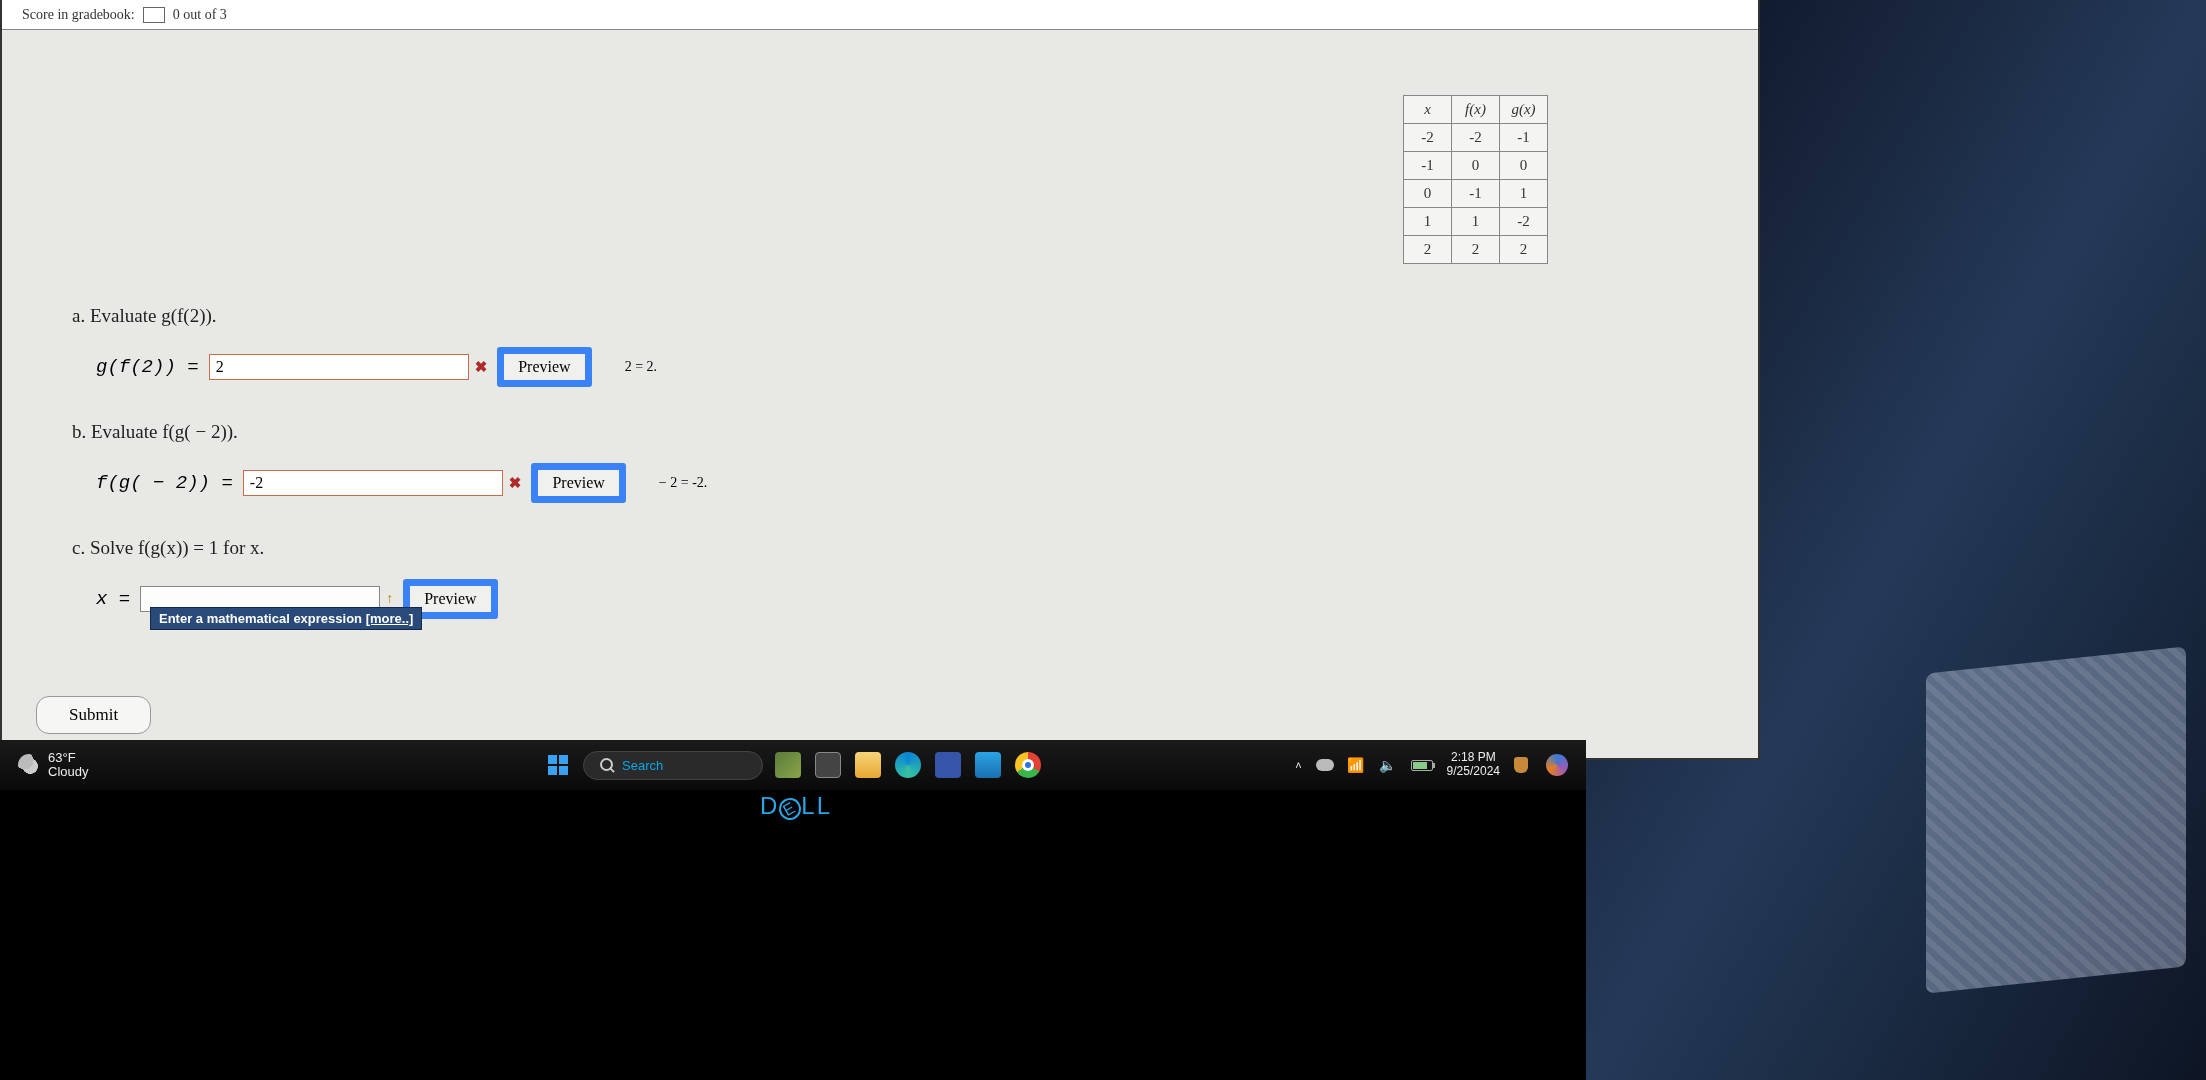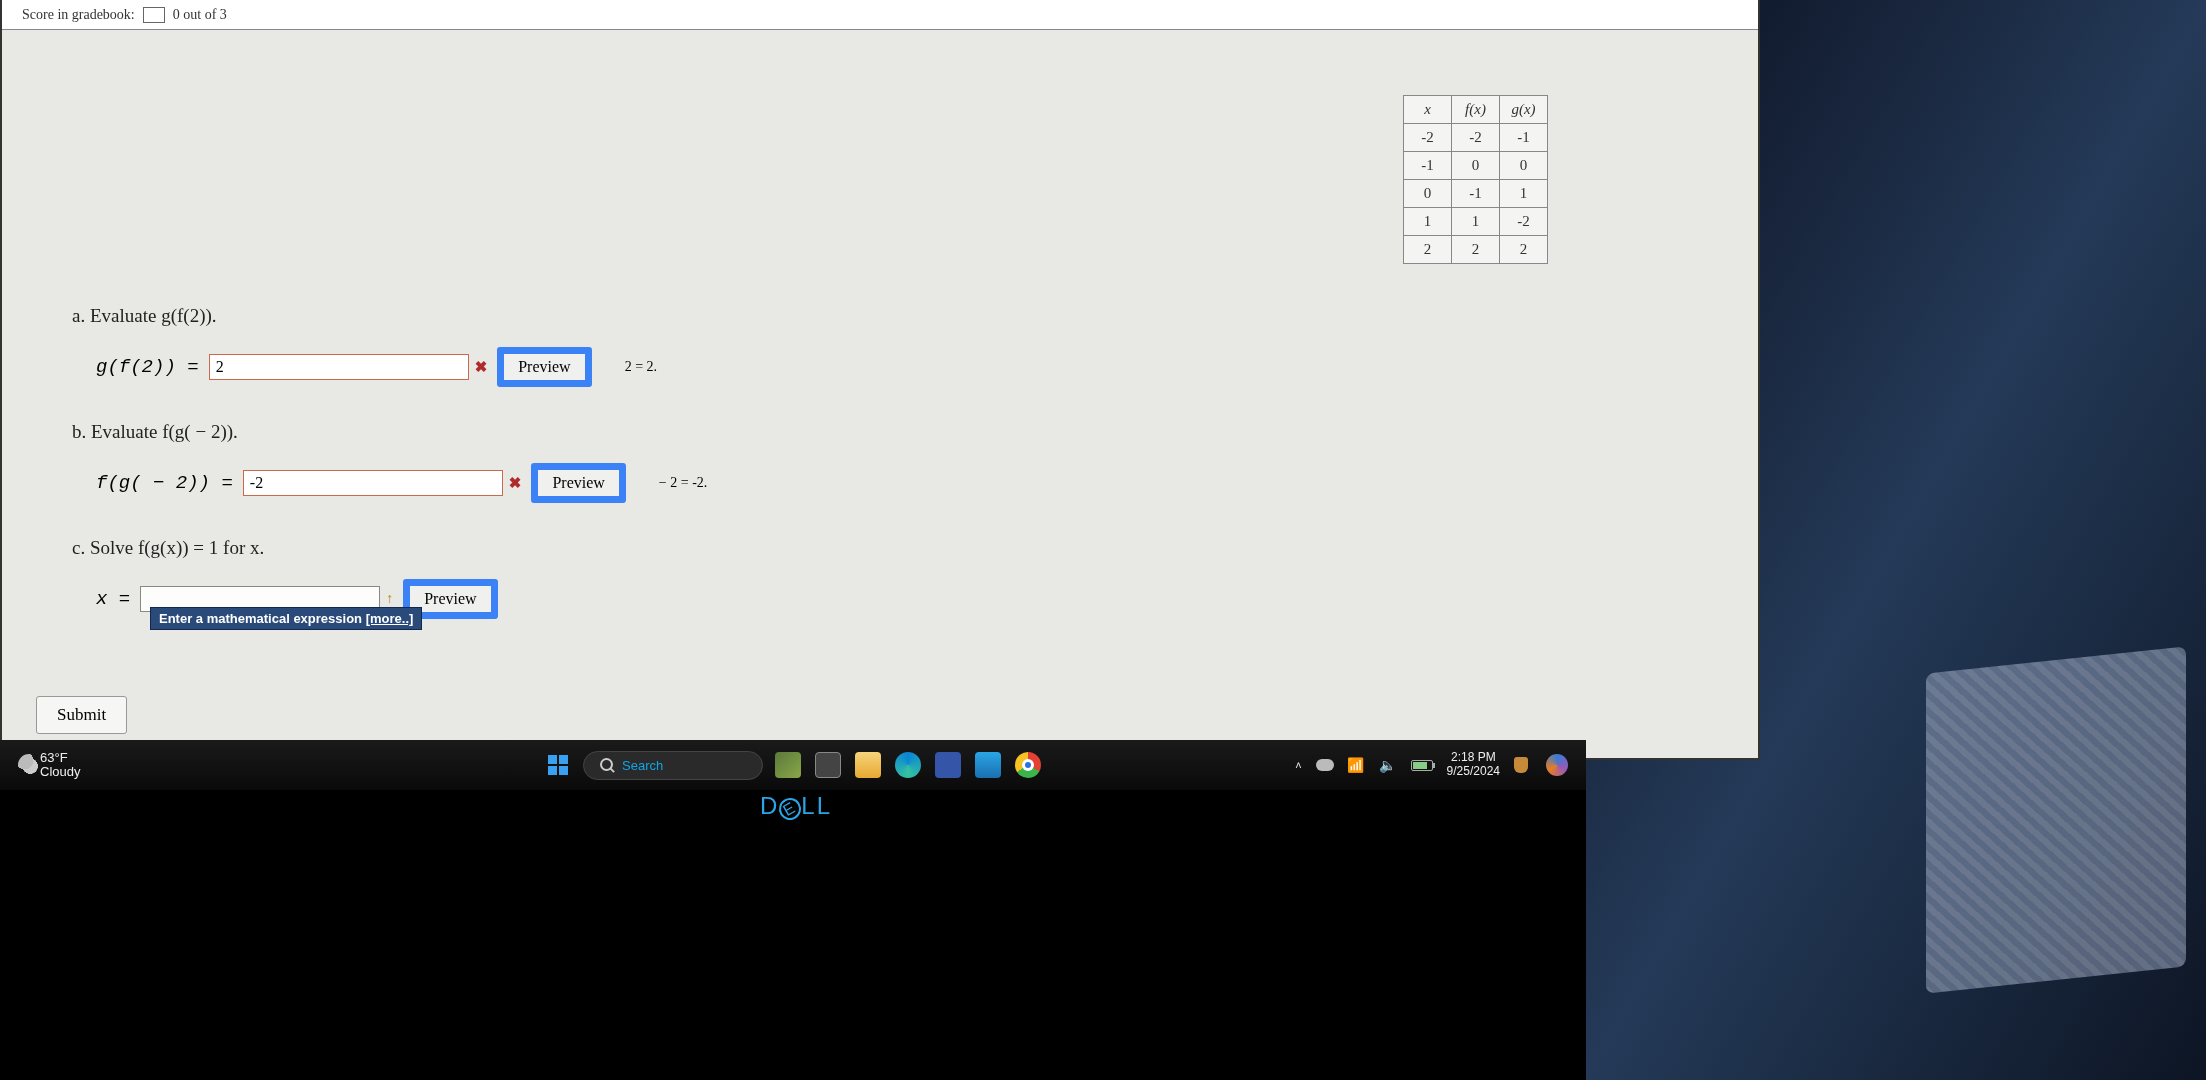--- a/index.html
+++ b/index.html
@@ -134,22 +134,22 @@
     padding: 3px 8px;
     border: 1px solid #14284a;
     white-space: nowrap;
   }
   .tooltip .more { text-decoration: underline; cursor: pointer; }
   .submit-btn {
     position: absolute;
     bottom: 14px; left: 14px;
     background: #f6f6f4;
     border: 1px solid #999;
-    border-radius: 3px;
-    padding: 8px 20px;
+    border-radius: 13px;
+    padding: 8px 32px;
     font-size: 17px;
     font-family: "Times New Roman", serif;
     cursor: pointer;
   }
   .qfooter {
     position: absolute;
     bottom: -10px; left: 16px;
     font-size: 15px;
     color: #444;
     font-family: "Times New Roman", serif;
@@ -163,21 +163,21 @@
     height: 50px;
     background: linear-gradient(#1a1a1a, #0a0a0a);
     backdrop-filter: blur(10px);
     display: flex;
     align-items: center;
     color: #eee;
     font-family: "Segoe UI", Arial, sans-serif;
     font-size: 13px;
   }
   .weather {
-    display: flex; align-items: center; gap: 0;
+    display: flex; align-items: center; gap: 8px;
     padding-left: 18px;
     flex-direction: row;
   }
   .weather .wicon {
     width: 22px; height: 22px;
     background: radial-gradient(circle at 30% 30%, #bbb 0 40%, transparent 41%),
                 radial-gradient(circle at 55% 55%, #ccc 0 45%, transparent 46%);
     border-radius: 50%;
   }
   .weather .wtxt { display: flex; flex-direction: column; line-height: 1.1; }

